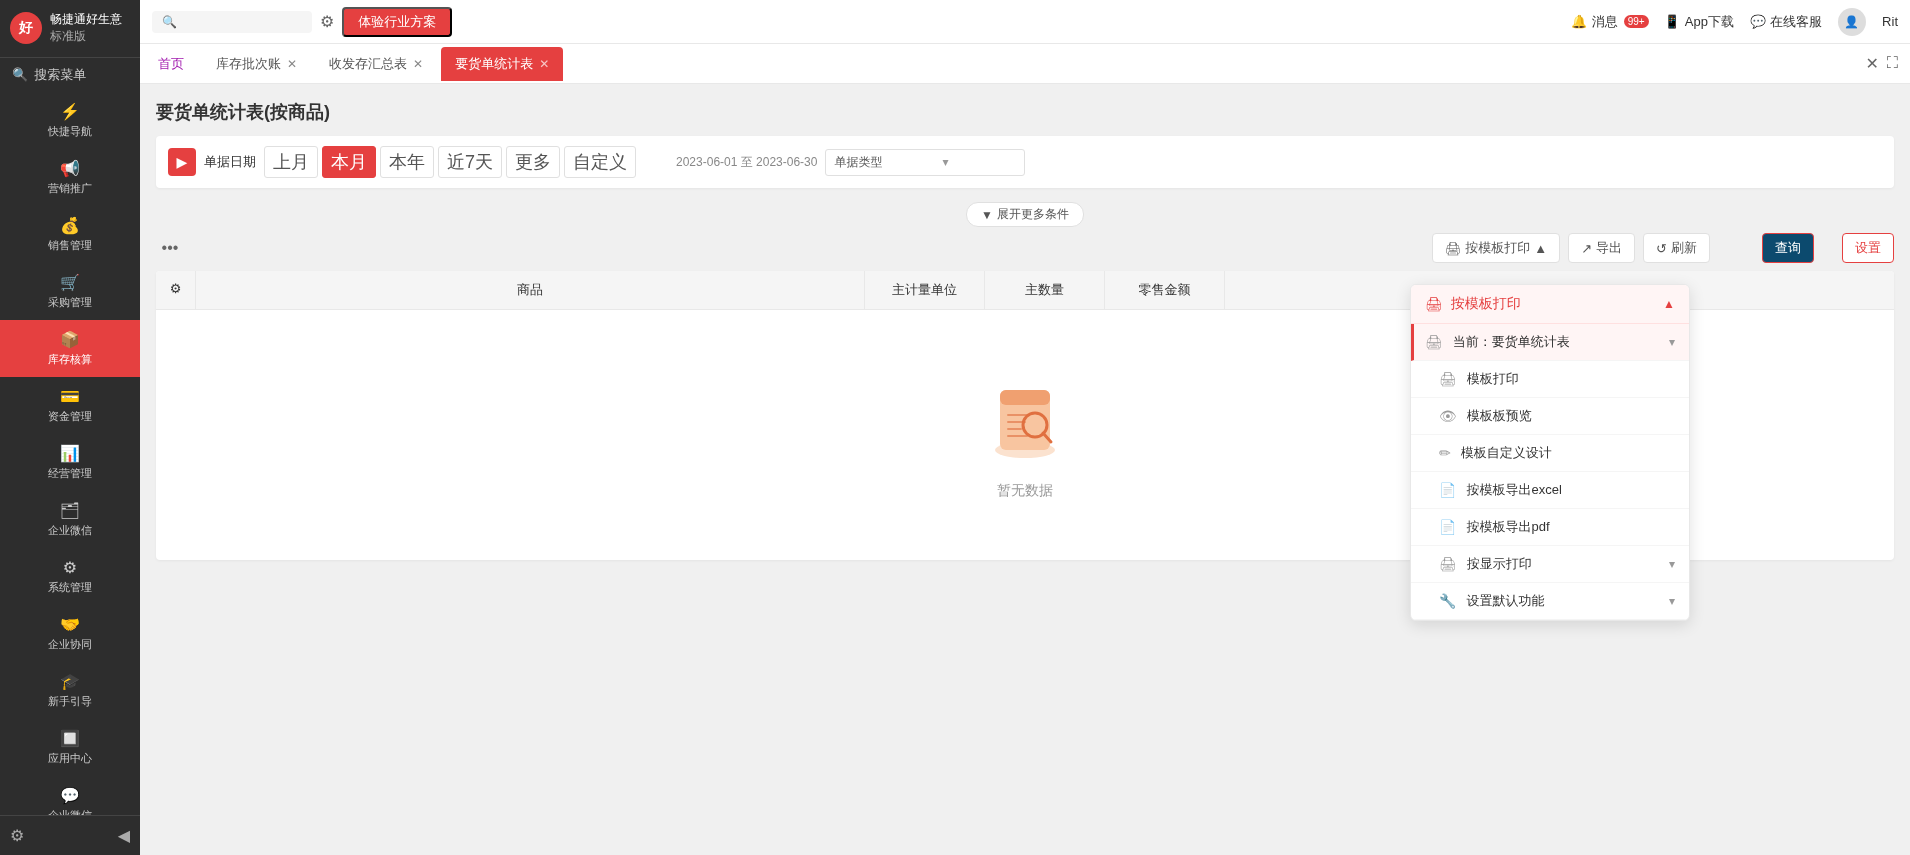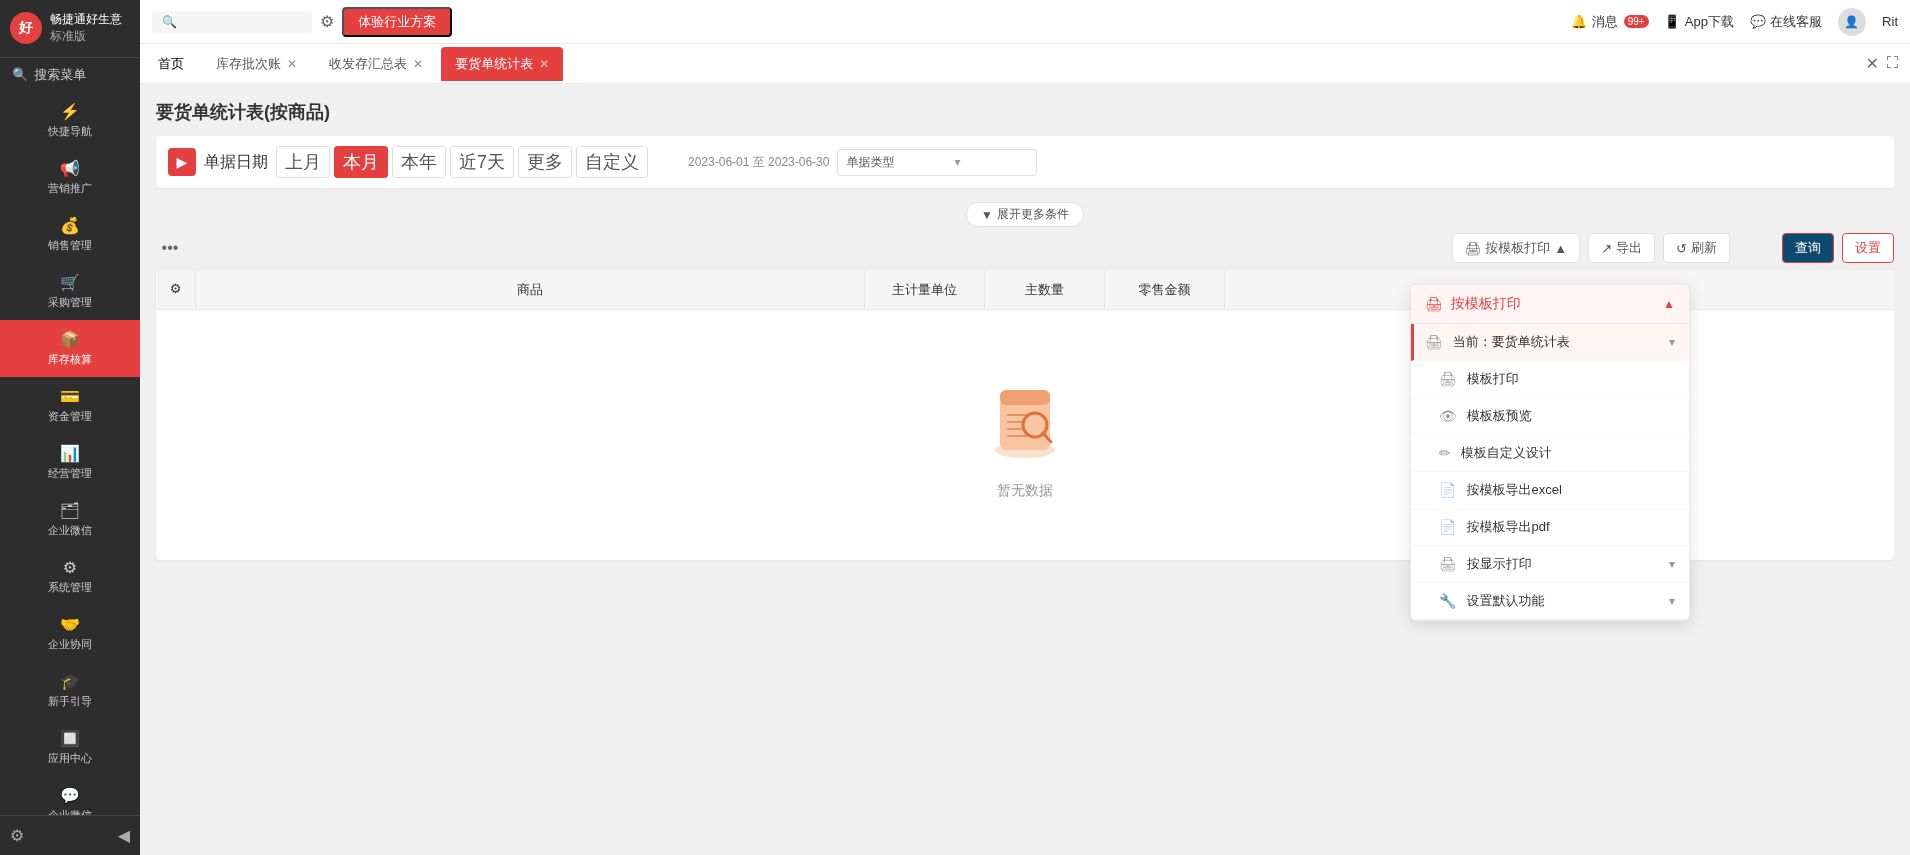--- a/index.html
+++ b/index.html
@@ -183,21 +183,21 @@
     }
     .tab-close {
       font-size: 12px;
       color: inherit;
       opacity: 0.7;
       cursor: pointer;
     }
     .tab-home {
       padding: 8px 14px;
       font-size: 13px;
-      color: #000000;
+      color: #a21caf;
       cursor: pointer;
     }
     .tabs-controls {
       margin-left: auto;
       display: flex;
       gap: 8px;
       padding-right: 8px;
     }
     .tabs-control-btn {
       font-size: 16px;
@@ -240,21 +240,21 @@
       color: #fff;
       border-radius: 4px;
       display: flex;
       align-items: center;
       justify-content: center;
       cursor: pointer;
       font-size: 14px;
       flex-shrink: 0;
     }
     .filter-label {
-      font-size: 16px;
+      font-size: 13px;
       color: #333;
       white-space: nowrap;
     }
     .date-filter {
       display: flex;
       align-items: center;
       gap: 4px;
     }
     .date-btn {
       padding: 3px 8px;
@@ -348,20 +348,21 @@
     }
     .toolbar-btn.primary {
       background: #0c4a6e;
       color: #fff;
       border-color: #e54040;
       margin-left: 44px;
     }
     .toolbar-btn.outline-red {
       border-color: #e54040;
       color: #e54040;
+      margin-left: 20px;
     }
 
     
     .table-container {
       background: #fff;
       border-radius: 4px;
       overflow: hidden;
       box-shadow: 0 1px 3px rgba(0,0,0,0.05);
     }
     .table-header {

